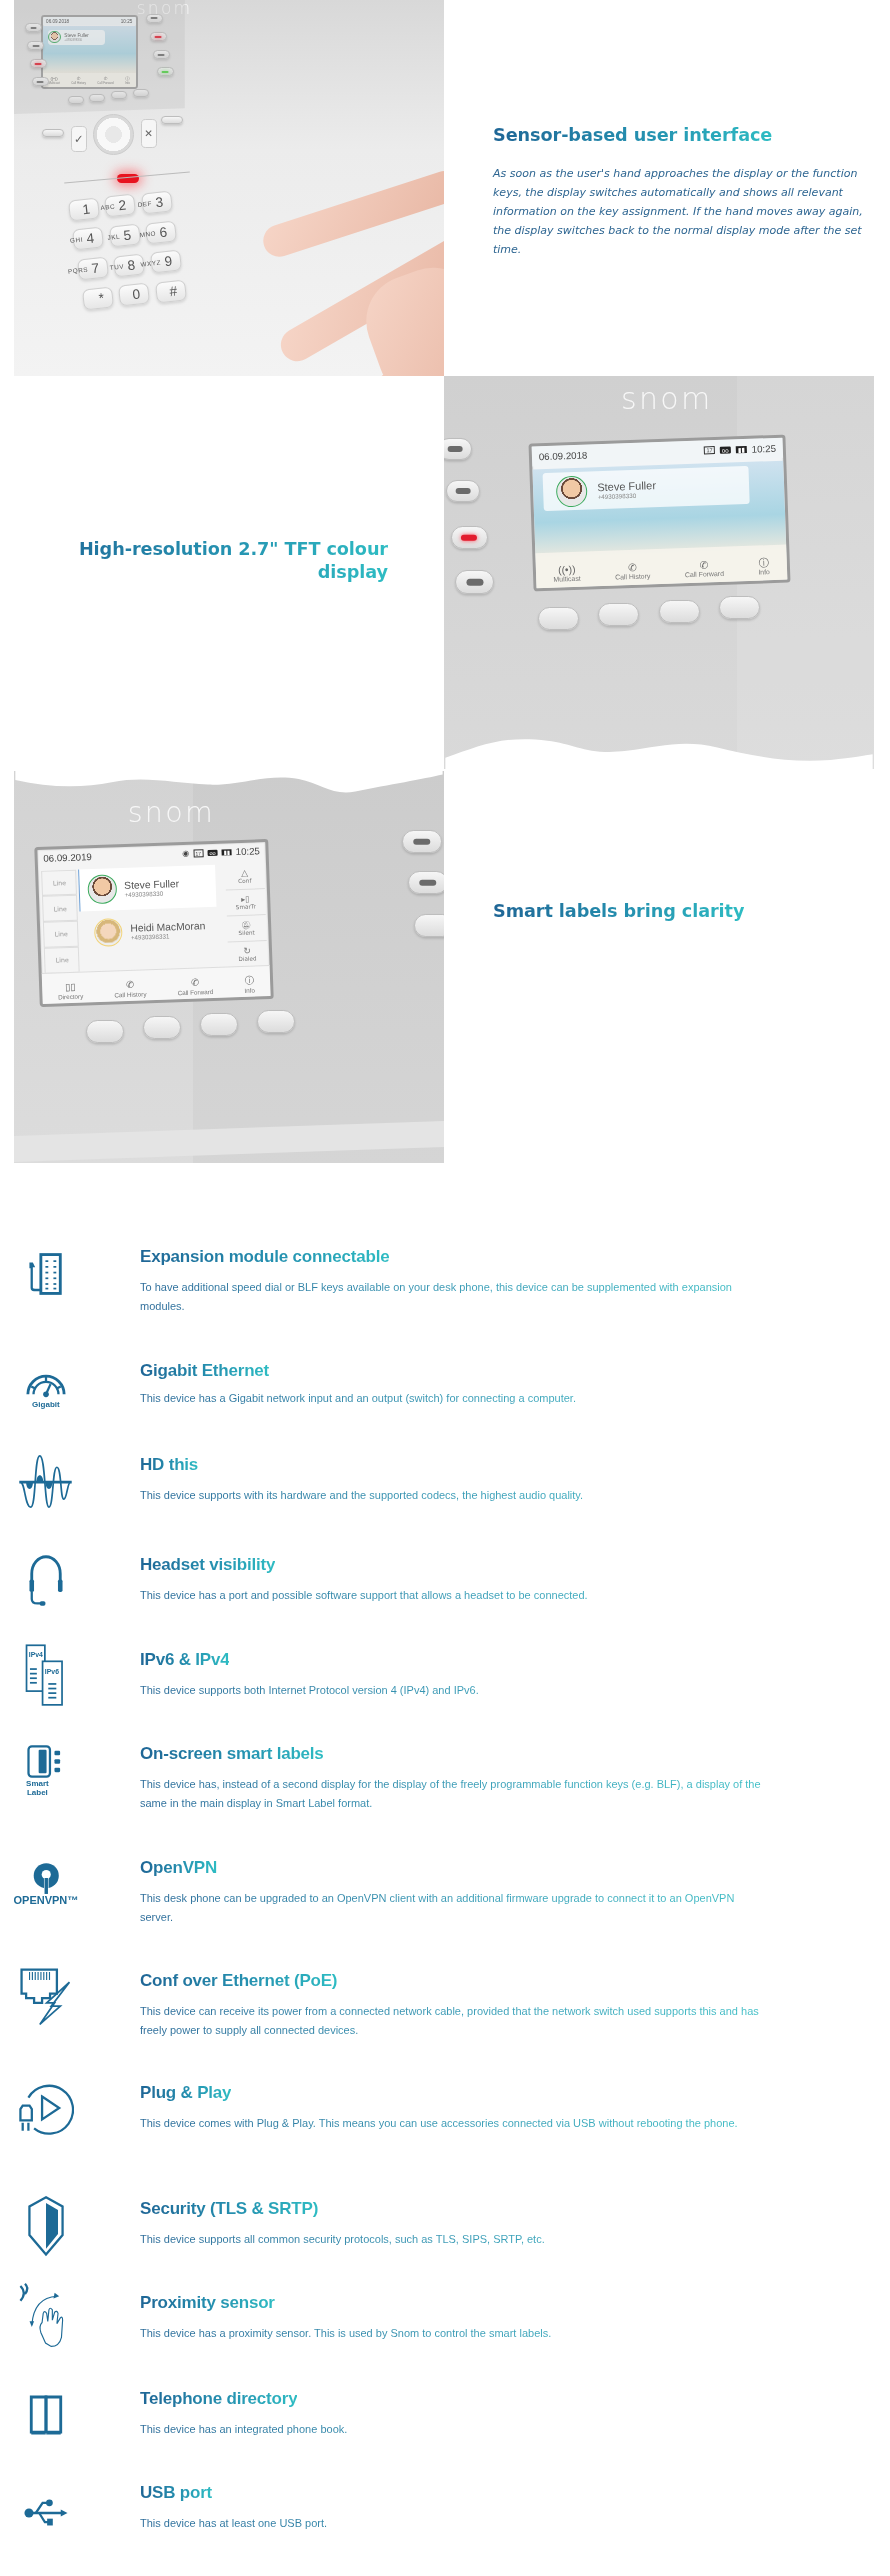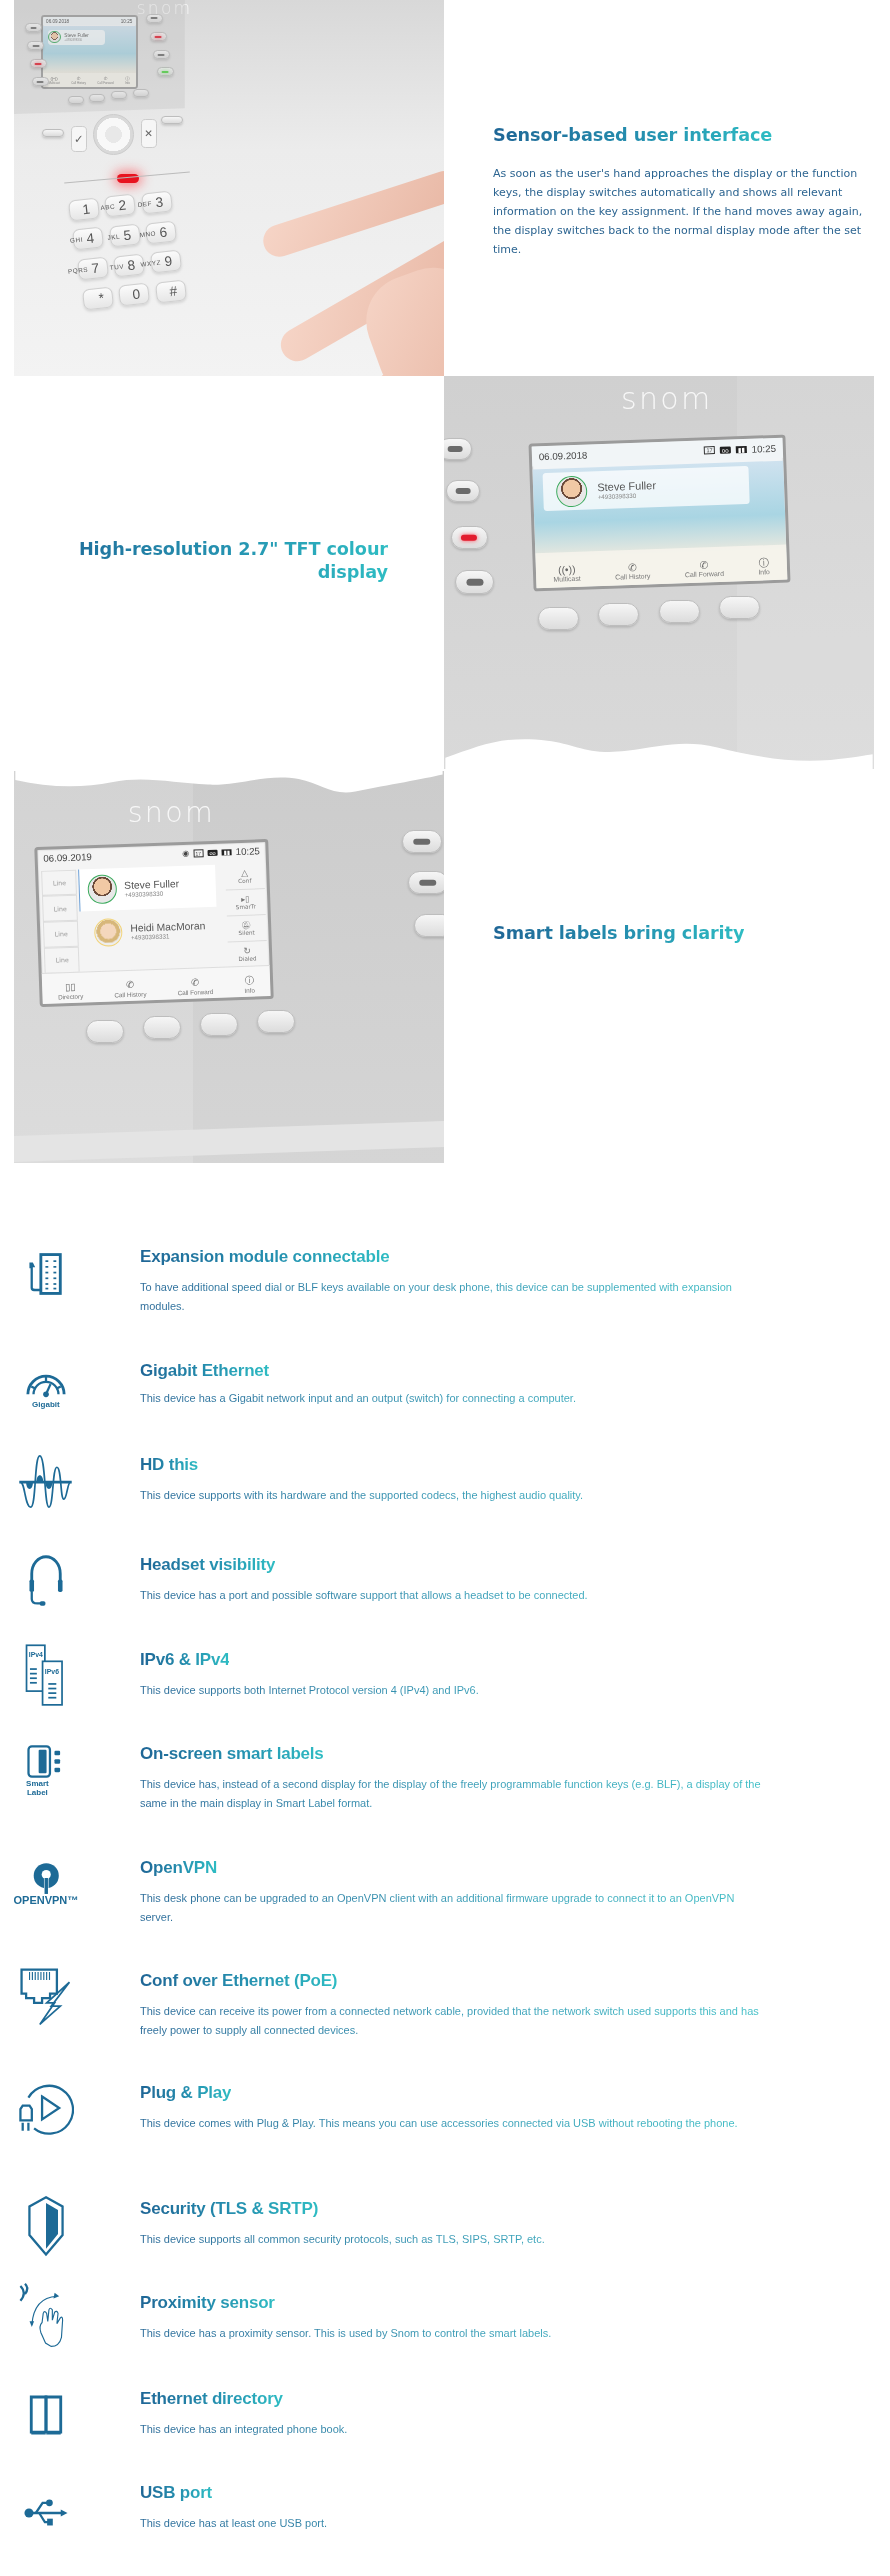--- a/index.html
+++ b/index.html
@@ -16,24 +16,24 @@
   }
 
   
   .photo { position: absolute; overflow: hidden; background: #e9e9e9; }
   .photo-1 { left: 13.7px; top: 0; width: 430px; height: 376px; background: linear-gradient(180deg,#d8d8d8 0%, #ececec 40%, #f3f3f3 100%); }
   .photo-2 { left: 444px; top: 376px; width: 430px; height: 393px; background: linear-gradient(180deg,#d0d0d0 0%, #d9d9d9 100%); }
   .photo-3 { left: 13.7px; top: 771px; width: 430px; height: 392px; background: linear-gradient(180deg,#d3d3d3 0%, #dcdcdc 100%); }
 
   .hero-text { position: absolute; width: 371px; }
   .hero-text h2 { font-size: 17.7px; font-weight: bold; line-height: 23px; letter-spacing: -0.1px; display: inline-block; }
-  .hero-text p { margin-top: 17px; font-size: 11px; line-height: 19px; color: #2d6591; }
+  .hero-text p { margin-top: 17px; font-size: 11px; line-height: 19px; color: #2d6591; font-style: italic; }
   .hero-1 { left: 493px; top: 124px; }
   .hero-2 { left: 17px; top: 538px; text-align: right; }
-  .hero-3 { left: 493px; top: 922px; }
+  .hero-3 { left: 493px; top: 900px; }
 
   
   .snom { position: absolute; color: #f7f7f7; font-family: "DejaVu Sans", sans-serif; font-weight: 300; letter-spacing: 2.3px; }
   .screen { position: absolute; background: #f2f5f7; border: 3.4px solid #9b9b9b; border-radius: 3.4px; overflow: hidden; box-shadow: inset 0 0 1.7px rgba(0,0,0,.25); }
   .scr-top { display: flex; justify-content: space-between; align-items: center; color: #444; font-family: "Liberation Sans", sans-serif; }
   .scr-beach { position: absolute; left: 0; right: 0; background: linear-gradient(180deg,#cfe2ef 0%, #a9d5e3 45%, #eae9df 75%, #efece2 100%); }
   .scr-card { position: absolute; background: rgba(255,255,255,.75); border-radius: 3.4px; display: flex; align-items: center; }
   .avatar { border-radius: 50%; background: radial-gradient(circle at 50% 40%, #f1c9a5 0 38%, #6b4a3a 39% 46%, #e8e8e8 47%); border: 1.7px solid #3aaa5c; flex: none; }
   .avatar.yellow { border-color: #f2d377; background: radial-gradient(circle at 50% 45%, #f4d7bd 0 40%, #d7b77a 41% 60%, #eee 61%); }
   .cname { color: #555; font-family: "Liberation Sans", sans-serif; }
@@ -544,21 +544,21 @@
   </div>
 
   <div class="feature" style="top:1142px;">
     <div class="ic" style="top:-8px;">
       <svg width="34" height="46" viewBox="0 0 60 80">
           <path d="M4 10 L30 10 L30 72 L4 72 Z" fill="none" stroke="#1d6a96" stroke-width="5"></path>
           <path d="M30 10 L56 10 L56 72 L30 72 Z" fill="none" stroke="#1d6a96" stroke-width="5"></path>
           <path d="M4 70 L24 70 L30 76 L36 70 L56 70 L56 76 L4 76 Z" fill="#1d6a96"></path>
         </svg>
     </div>
-    <h3 class="grad">Ethernet directory</h3>
+    <h3 class="grad">Telephone directory</h3>
     <p class="grad-soft">This device has an integrated phone book.</p>
   </div>
 
   <div class="feature" style="top:1236px;">
     <div class="ic" style="top:-2.3px;">
       <svg width="46" height="34" viewBox="0 0 80 60">
           <circle cx="10" cy="30" r="8" fill="#1d6a96"></circle>
           <line x1="10" y1="30" x2="68" y2="30" stroke="#1d6a96" stroke-width="4"></line>
           <path d="M66 24 L78 30 L66 36 Z" fill="#1d6a96"></path>
           <path d="M22 30 L34 12 L44 12" fill="none" stroke="#1d6a96" stroke-width="4"></path>

